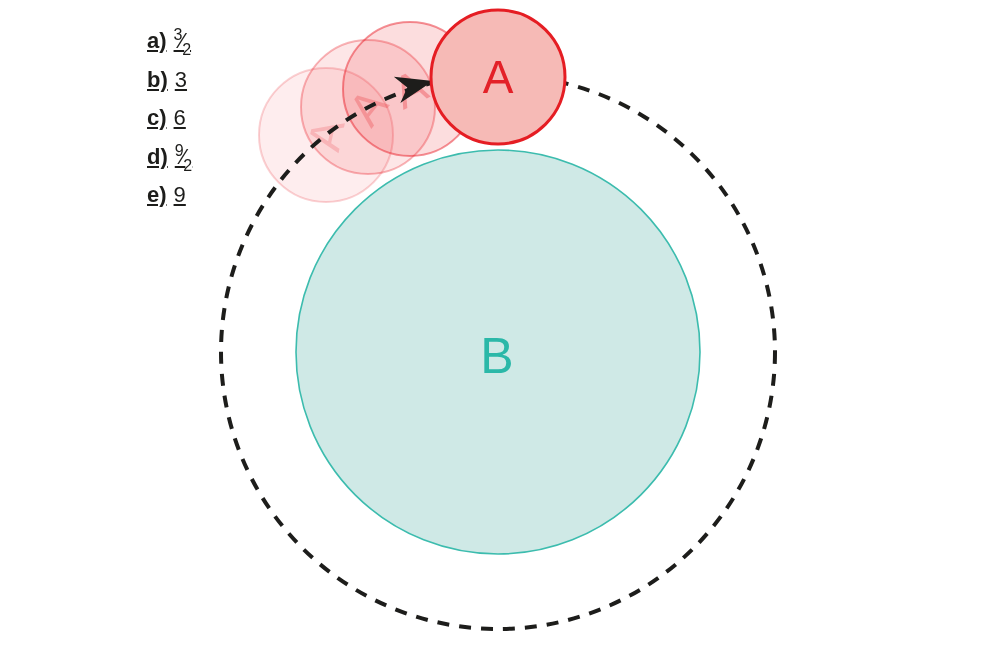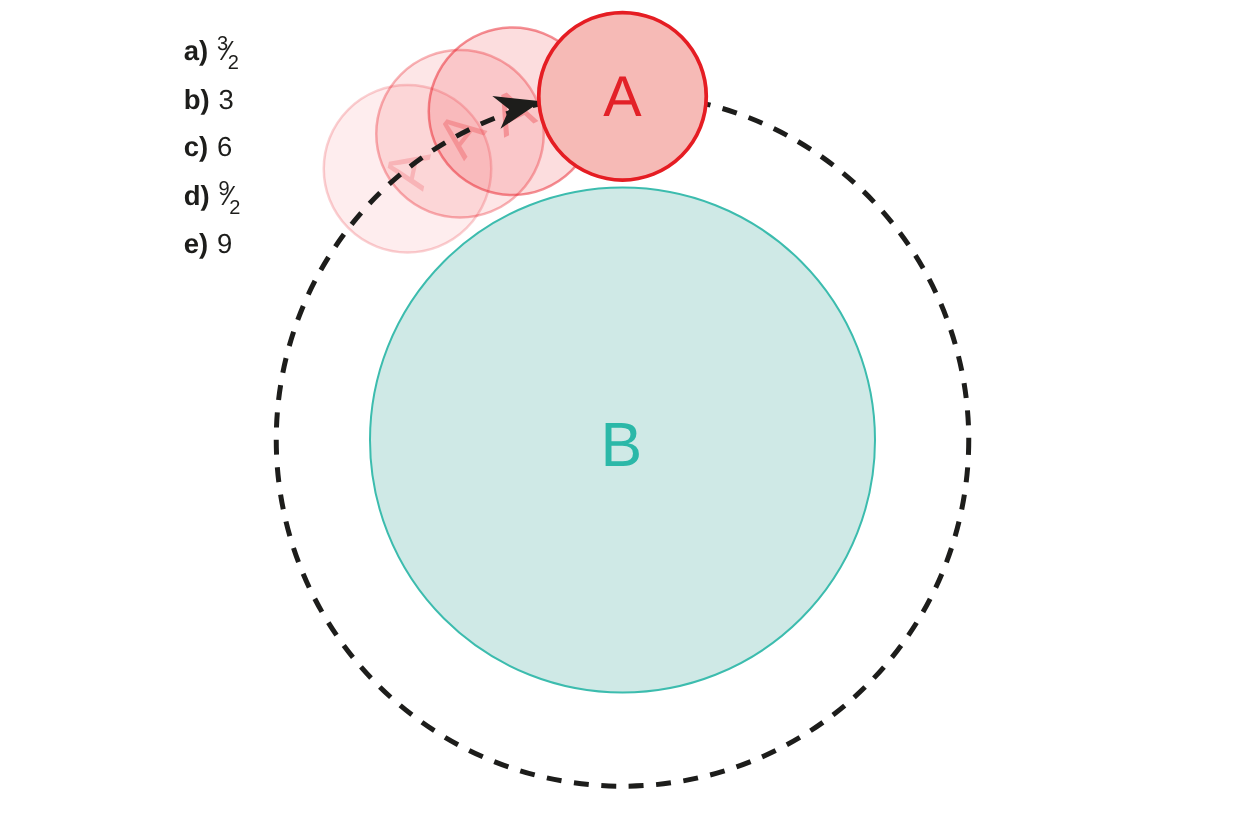--- a/index.html
+++ b/index.html
@@ -24,20 +24,21 @@
     position: absolute;
     left: 147px;
     top: 22px;
     color: #1d1d1b;
     font-size: 22px;
     line-height: 38.5px;
   }
   .opt-row {
     height: 38.5px;
     white-space: nowrap;
+    text-decoration: underline;
   }
   .opt-label {
     font-weight: bold;
     margin-right: 7px;
   }
   .frac sup {
     font-size: 16px;
     vertical-align: 8px;
     line-height: 0;
   }

